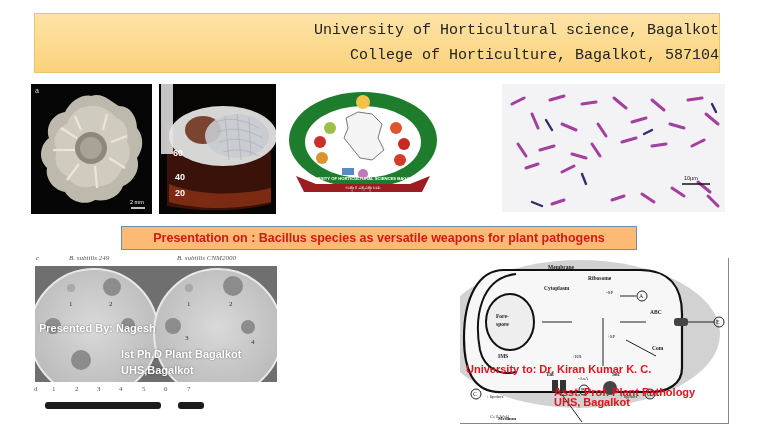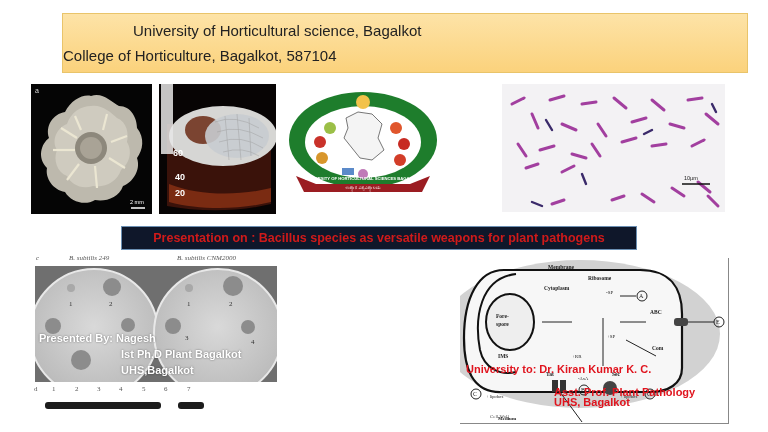--- a/index.html
+++ b/index.html
@@ -1,25 +1,25 @@
 <!DOCTYPE html>
 <html><head>
 <meta charset="utf-8">
 <style>
   html,body{margin:0;padding:0;}
   body{width:768px;height:432px;background:#ffffff;position:relative;overflow:hidden;font-family:"Liberation Sans",sans-serif;}
   .abs{position:absolute;}
-  .banner{left:34px;top:13px;width:686px;height:60px;background:linear-gradient(#fde3a7,#fbd27c);border:1px solid #e9c46a;box-sizing:border-box;text-align:left;font-family:Liberation Sans, sans-serif;color:#222;margin-left:28px;}
+  .banner{left:34px;top:13px;width:686px;height:60px;background:linear-gradient(#fde3a7,#fbd27c);border:1px solid #e9c46a;box-sizing:border-box;text-align:right;font-family:Liberation Mono, monospace;color:#222;}
   .banner .l1{position:absolute;left:0;right:0;top:8px;font-size:15px;padding-left:70px;}
   .banner .l2{position:absolute;left:0;right:0;top:33px;font-size:15px;}
   .img-colony{left:31px;top:84px;width:121px;height:130px;background:#050505;overflow:hidden;}
   .img-beaker{left:159px;top:84px;width:117px;height:130px;background:#86efac;overflow:hidden;}
   .img-logo{left:286px;top:88px;width:154px;height:114px;}
   .img-bacteria{left:502px;top:84px;width:223px;height:128px;background:#f3f2f4;overflow:hidden;}
-  .title-box{left:121px;top:226px;width:516px;height:24px;border:1px solid #6b8fb3;box-sizing:border-box;background:#0f172a;color:#d01a1a;font-weight:bold;font-size:12.5px;line-height:22px;text-align:center;}
+  .title-box{left:121px;top:226px;width:516px;height:24px;border:1px solid #6b8fb3;box-sizing:border-box;background:#fdba74;color:#d01a1a;font-weight:bold;font-size:12.5px;line-height:22px;text-align:center;}
   .plates-wrap{left:35px;top:252px;width:242px;height:130px;}
   .plate-caption{position:absolute;top:2px;font-family:"Liberation Serif",serif;font-style:italic;font-size:7px;color:#555;}
   .plates{position:absolute;left:0;top:14px;width:242px;height:116px;background:#6f6f6f;overflow:hidden;}
   .plate{position:absolute;border-radius:50%;background:radial-gradient(circle at 50% 45%,#d9d9d9,#bdbdbd 70%,#9a9a9a);border:2px solid #e8e8e8;}
   .spot{position:absolute;border-radius:50%;background:#8c8c8c;}
   .num{position:absolute;font-family:"Liberation Serif",serif;font-size:7px;color:#333;}
   .blot{left:35px;top:385px;width:175px;height:36px;}
   .blot .lane-num{position:absolute;top:0;font-family:"Liberation Serif",serif;font-size:7px;color:#555;}
   .blot .band{position:absolute;top:17px;height:7px;background:#1c1c1c;border-radius:3px;filter:blur(0.6px);}
   .presented{color:#ffffff;font-weight:bold;font-size:11px;text-shadow:0 0 2px rgba(0,0,0,0.5);}
@@ -167,21 +167,21 @@
       <div class="spot" style="left:10px;top:48px;width:16px;height:16px;"></div>
       <div class="spot" style="left:86px;top:50px;width:14px;height:14px;"></div>
       <span class="num" style="left:32px;top:30px;">1</span>
       <span class="num" style="left:74px;top:30px;">2</span>
       <span class="num" style="left:30px;top:64px;">3</span>
       <span class="num" style="left:96px;top:68px;">4</span>
     </div>
   </div>
 </div>
 
-<div class="abs presented" style="left:39px;top:332px;">Presented By: Nagesh</div>
+<div class="abs presented" style="left:39px;top:322px;">Presented By: Nagesh</div>
 <div class="abs presented" style="left:121px;top:348px;">Ist Ph.D Plant Bagalkot</div>
 <div class="abs presented" style="left:121px;top:364px;">UHS,Bagalkot</div>
 
 <div class="abs blot">
   <span class="lane-num" style="left:-1px;">d</span>
   <span class="lane-num" style="left:17px;">1</span>
   <span class="lane-num" style="left:40px;">2</span>
   <span class="lane-num" style="left:62px;">3</span>
   <span class="lane-num" style="left:84px;">4</span>
   <span class="lane-num" style="left:107px;">5</span>

